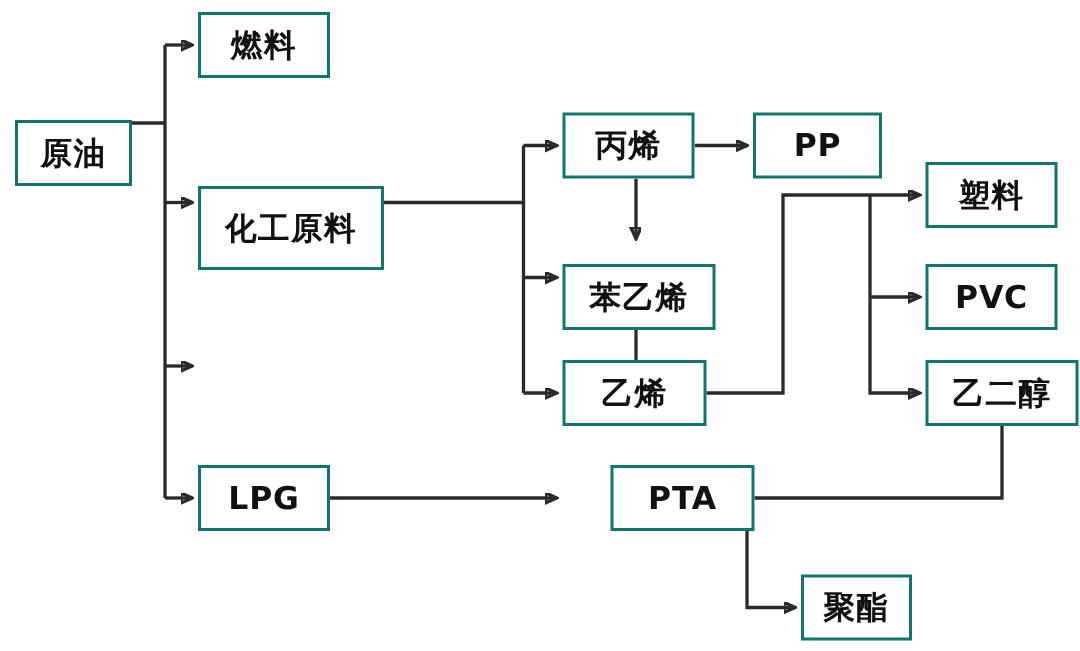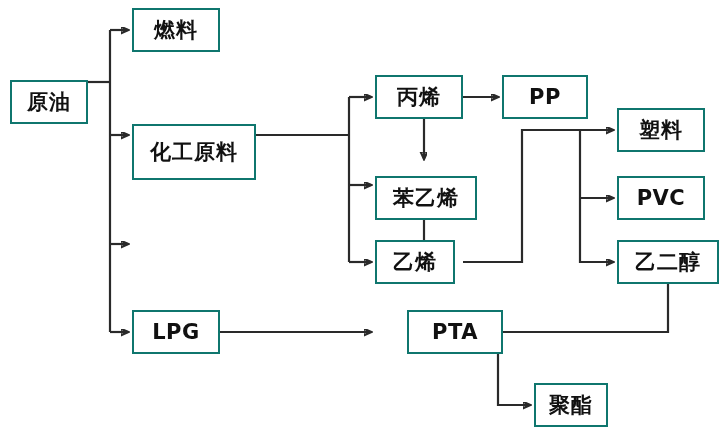--- a/index.html
+++ b/index.html
@@ -101,21 +101,21 @@
     </div>
   <div class="node cn" style="left:375px; top:75px; width:88px; height:44px;">
       <span>丙烯</span>
     </div>
   <div class="node en" style="left:502px; top:75px; width:86px; height:44px;">
       <span>PP</span>
     </div>
   <div class="node cn" style="left:375px; top:163px; width:102px; height:44px;margin-top:13px;">
       <span>苯乙烯</span>
     </div>
-  <div class="node cn" style="left:375px; top:240px; width:80px; height:44px;">
+  <div class="node cn" style="left:375px; top:240px; width:96px; height:44px;">
       <span>乙烯</span>
     </div>
   <div class="node en" style="left:375px; top:310px; width:96px; height:44px;margin-left:32px;">
       <span>PTA</span>
     </div>
   <div class="node cn" style="left:617px; top:108px; width:88px; height:44px;">
       <span>塑料</span>
     </div>
   <div class="node en" style="left:617px; top:176px; width:88px; height:44px;">
       <span>PVC</span>

